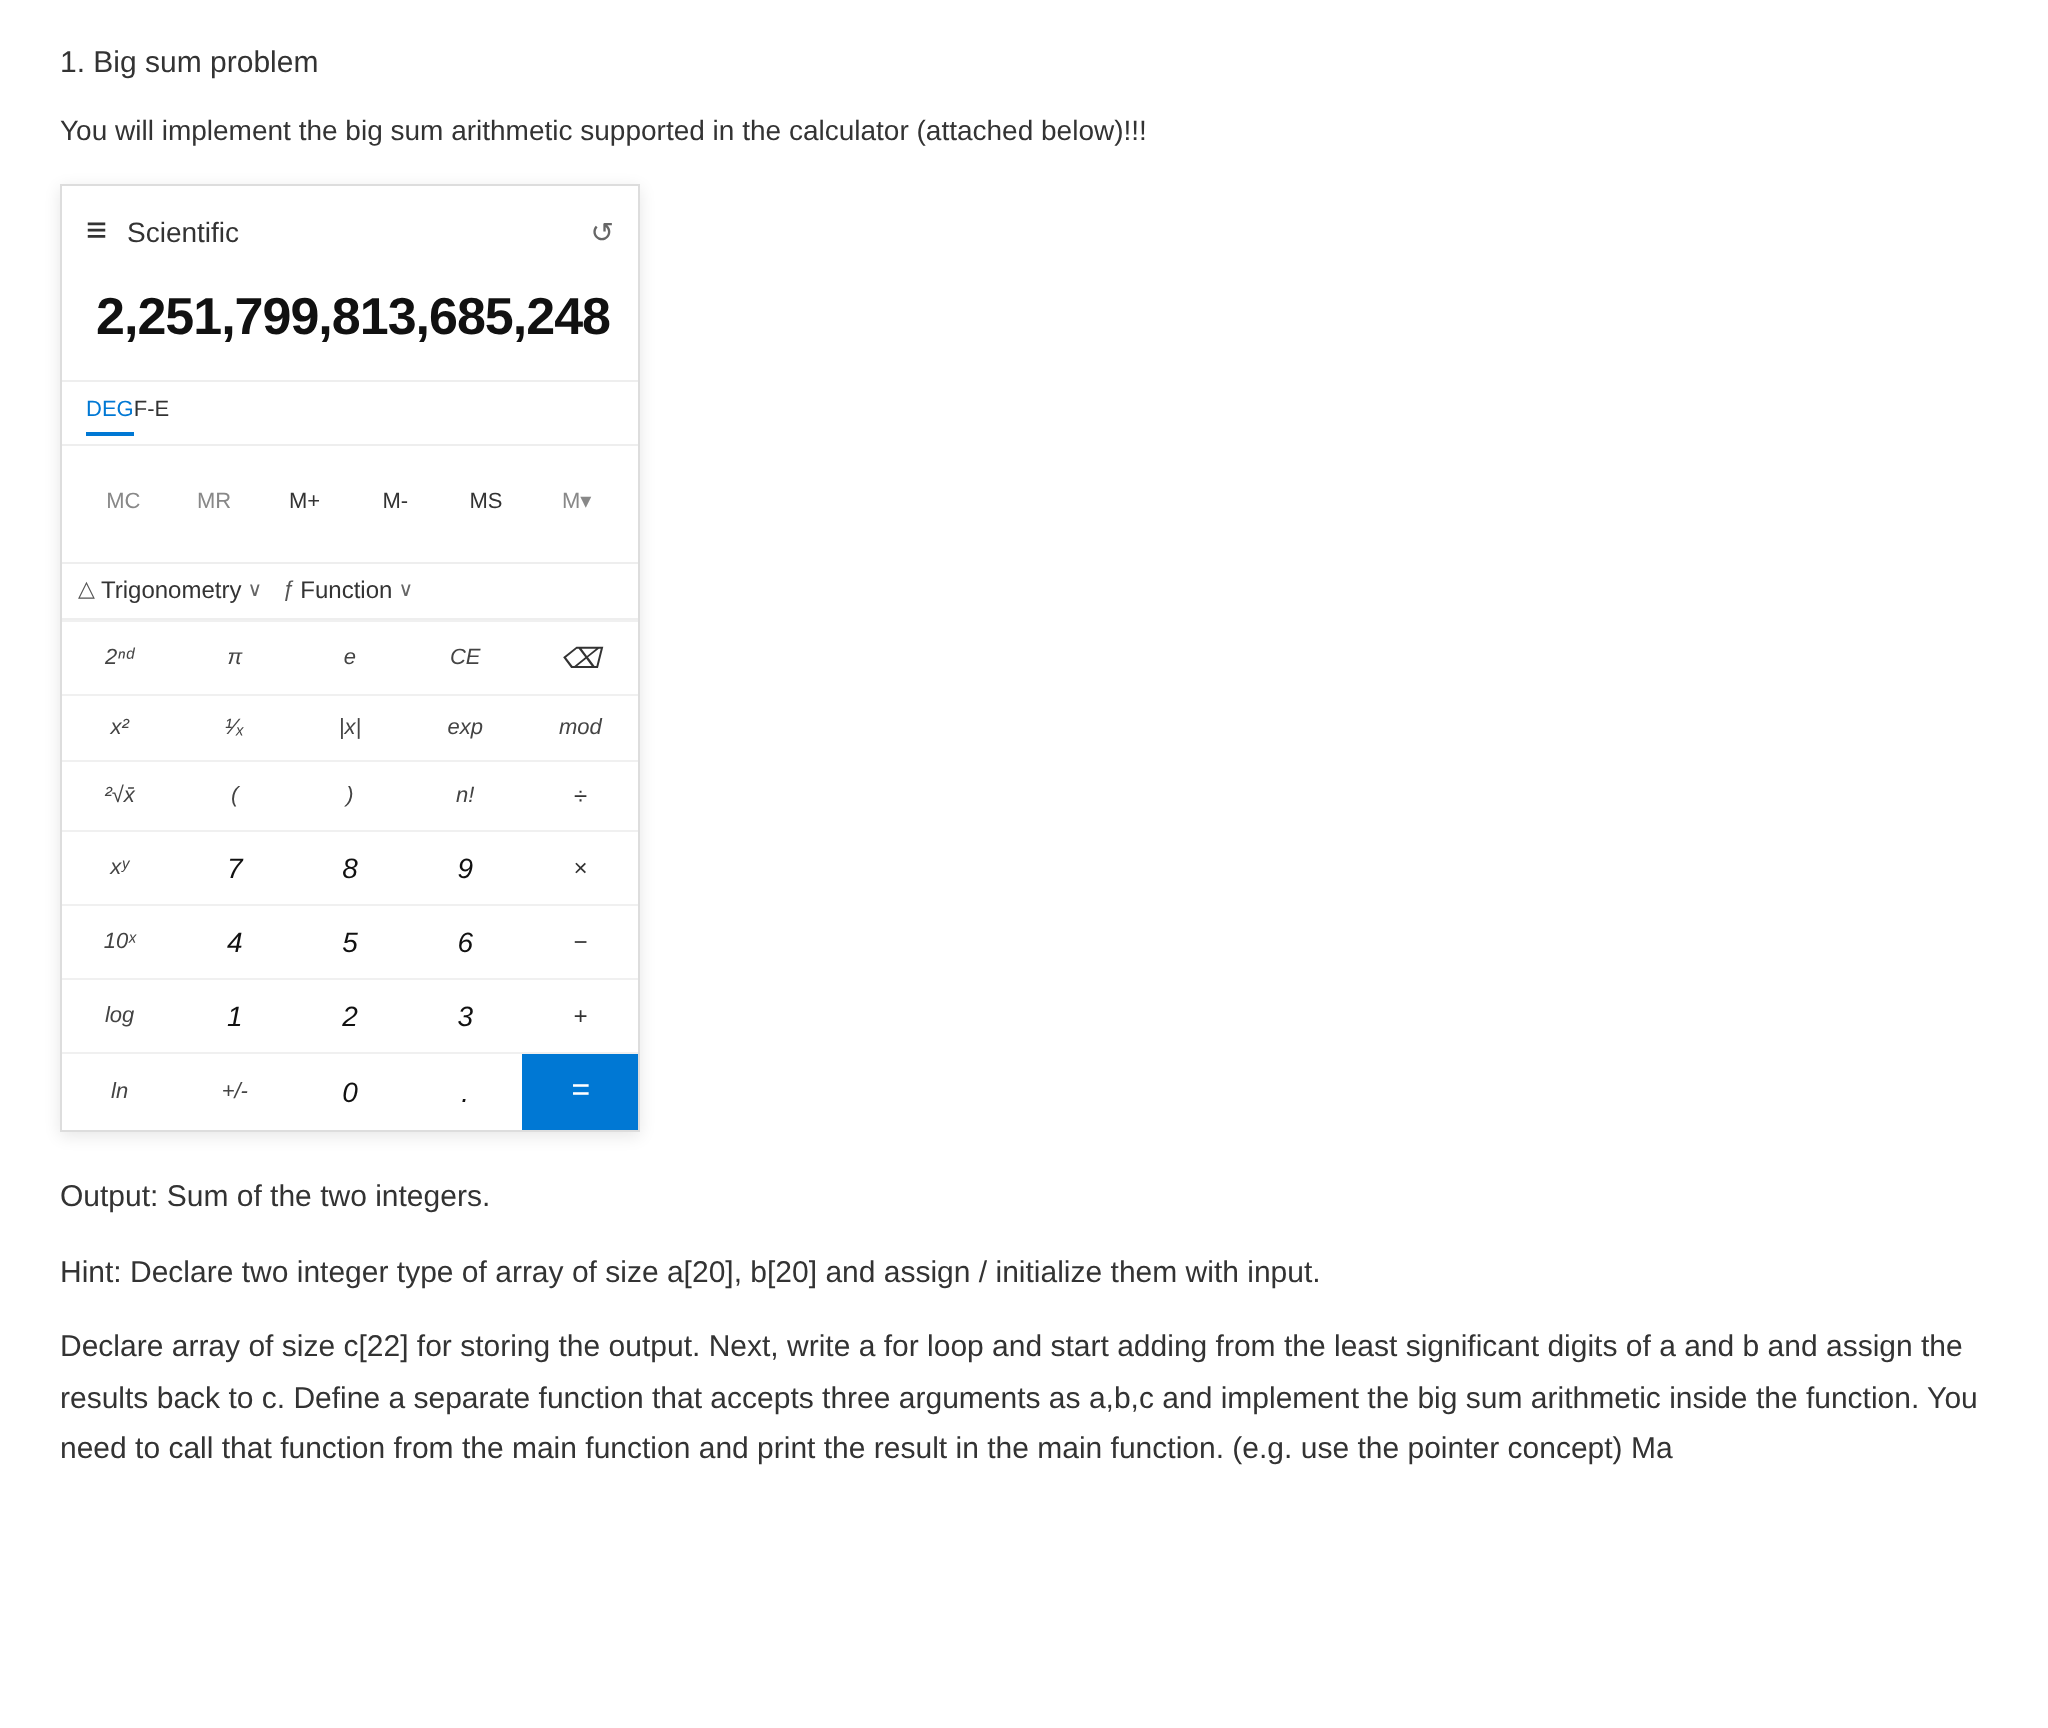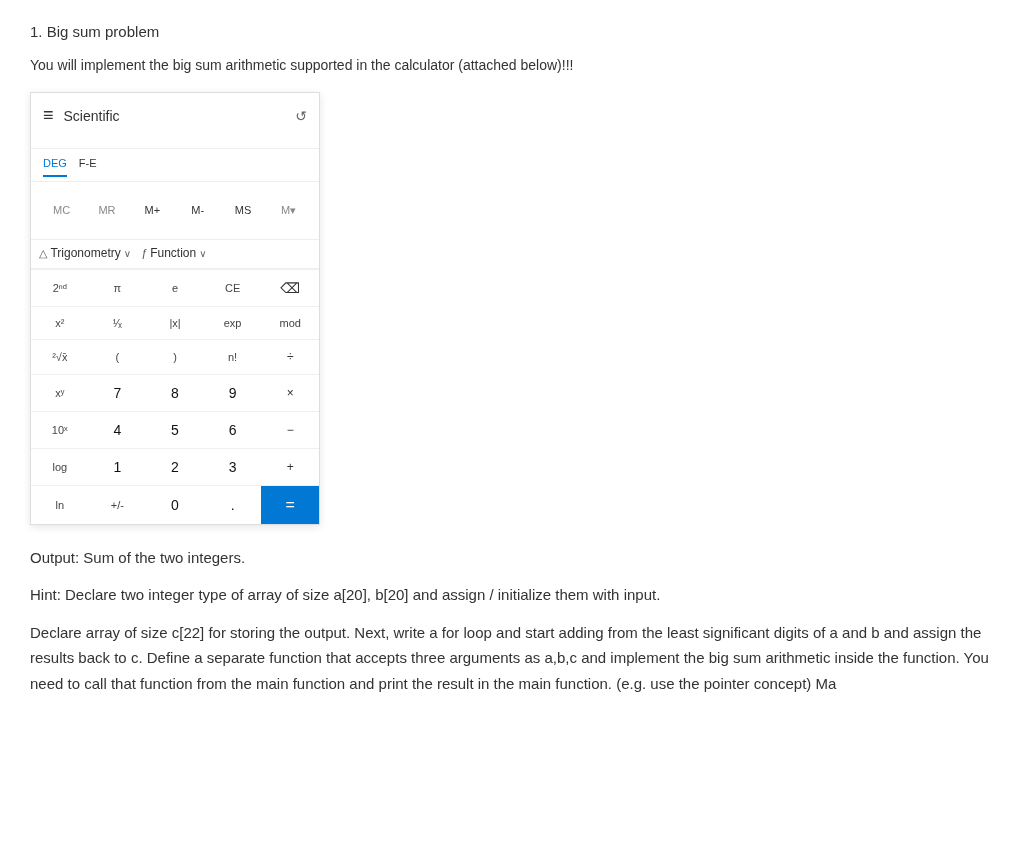--- a/index.html
+++ b/index.html
@@ -67,21 +67,20 @@
     }
     .calc-result {
       font-size: 26px;
       font-weight: bold;
       color: #111;
       letter-spacing: -0.5px;
     }
     .calc-modes {
       padding: 4px 12px;
       display: flex;
-      gap: 12px;
       border-top: 1px solid #eee;
     }
     .calc-mode-btn {
       font-size: 11px;
       color: #333;
       cursor: pointer;
       padding: 2px 0;
     }
     .calc-mode-btn.active {
       border-bottom: 2px solid #0078d4;
@@ -141,20 +140,21 @@
     .calc-btn {
       padding: 10px 4px;
       text-align: center;
       font-size: 12px;
       color: #333;
       cursor: pointer;
       border: none;
       background: #fff;
       border-top: 1px solid #f0f0f0;
       font-family: inherit;
+      font-style: italic;
     }
     .calc-btn.num {
       font-size: 14px;
       font-weight: 500;
       color: #111;
     }
     .calc-btn.op {
       color: #333;
     }
     .calc-btn.equals {
@@ -189,20 +189,21 @@
 <div class="calc-wrapper">
   <div class="calculator">
 
     <div class="calc-header">
       <span class="calc-header-menu">≡</span>
       <span class="calc-header-title">Scientific</span>
       <span class="calc-header-icon">↺</span>
     </div>
 
     <div class="calc-display">
+      <div class="calc-result">2,251,799,813,685,248</div>
     </div>
 
     <div class="calc-modes">
       <span class="calc-mode-btn active">DEG</span>
       <span class="calc-mode-btn">F-E</span>
     </div>
 
     <div class="calc-memory">
       <span class="calc-mem-btn">MC</span>
       <span class="calc-mem-btn">MR</span>

